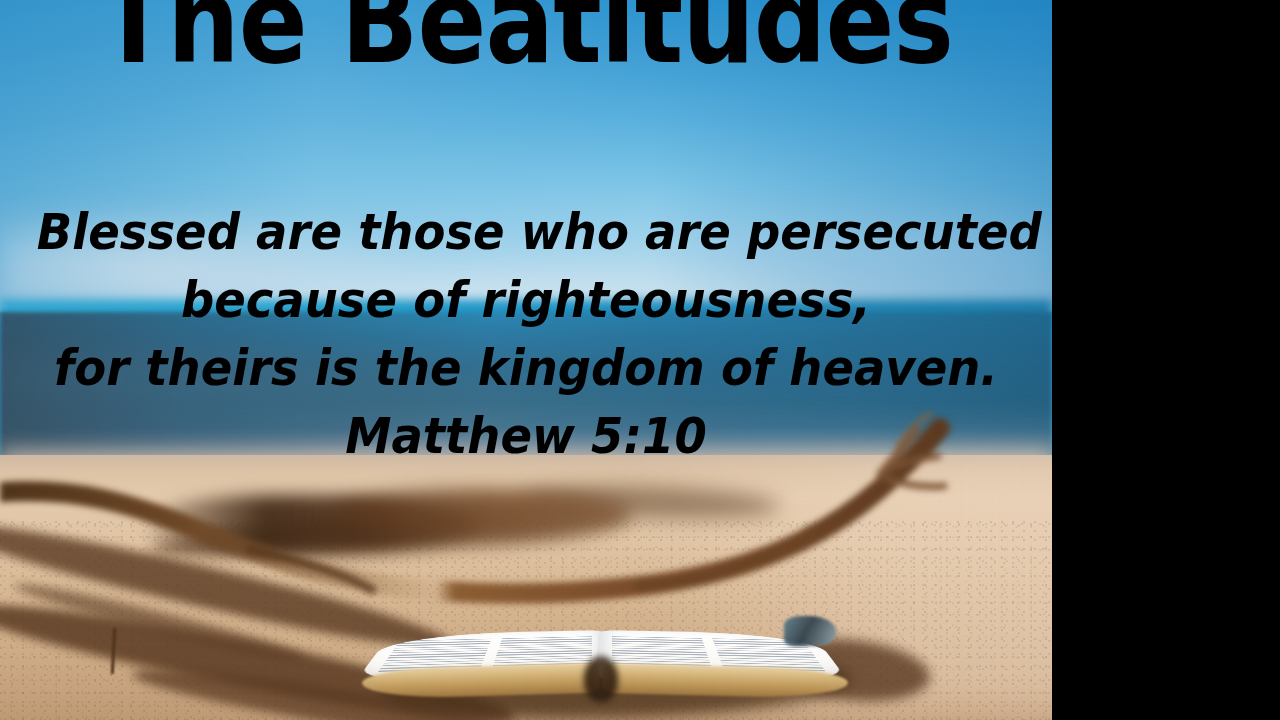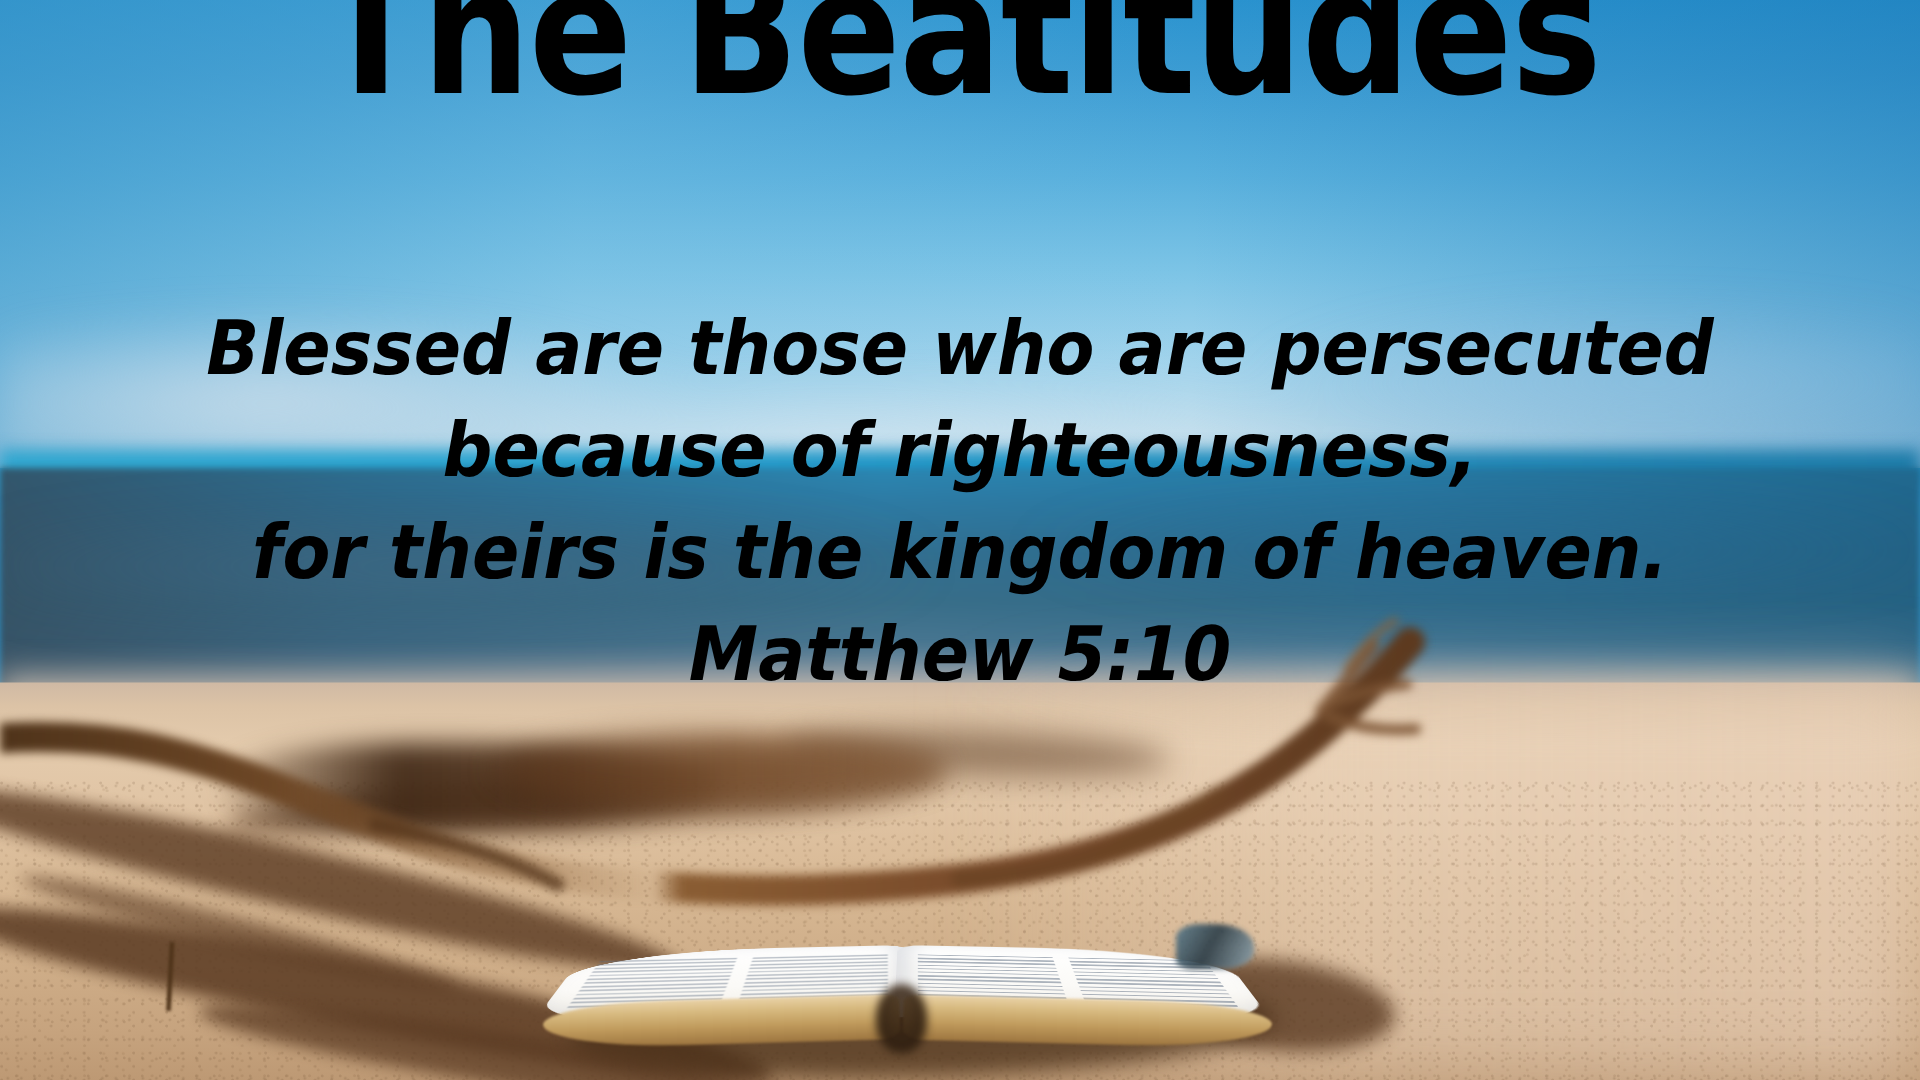--- a/index.html
+++ b/index.html
@@ -3,21 +3,21 @@
 <meta charset="utf-8">
 <title>The Beatitudes</title>
 <style>
   html, body {
     margin: 0;
     padding: 0;
     background: #000;
   }
   #slide {
     position: relative;
-    width: 1280px;
+    width: 1052px;
     height: 720px;
     overflow: hidden;
     font-family: "DejaVu Sans", sans-serif;
     user-select: none;
   }
 
   
   .photo {
     position: absolute;
     inset: 0;

